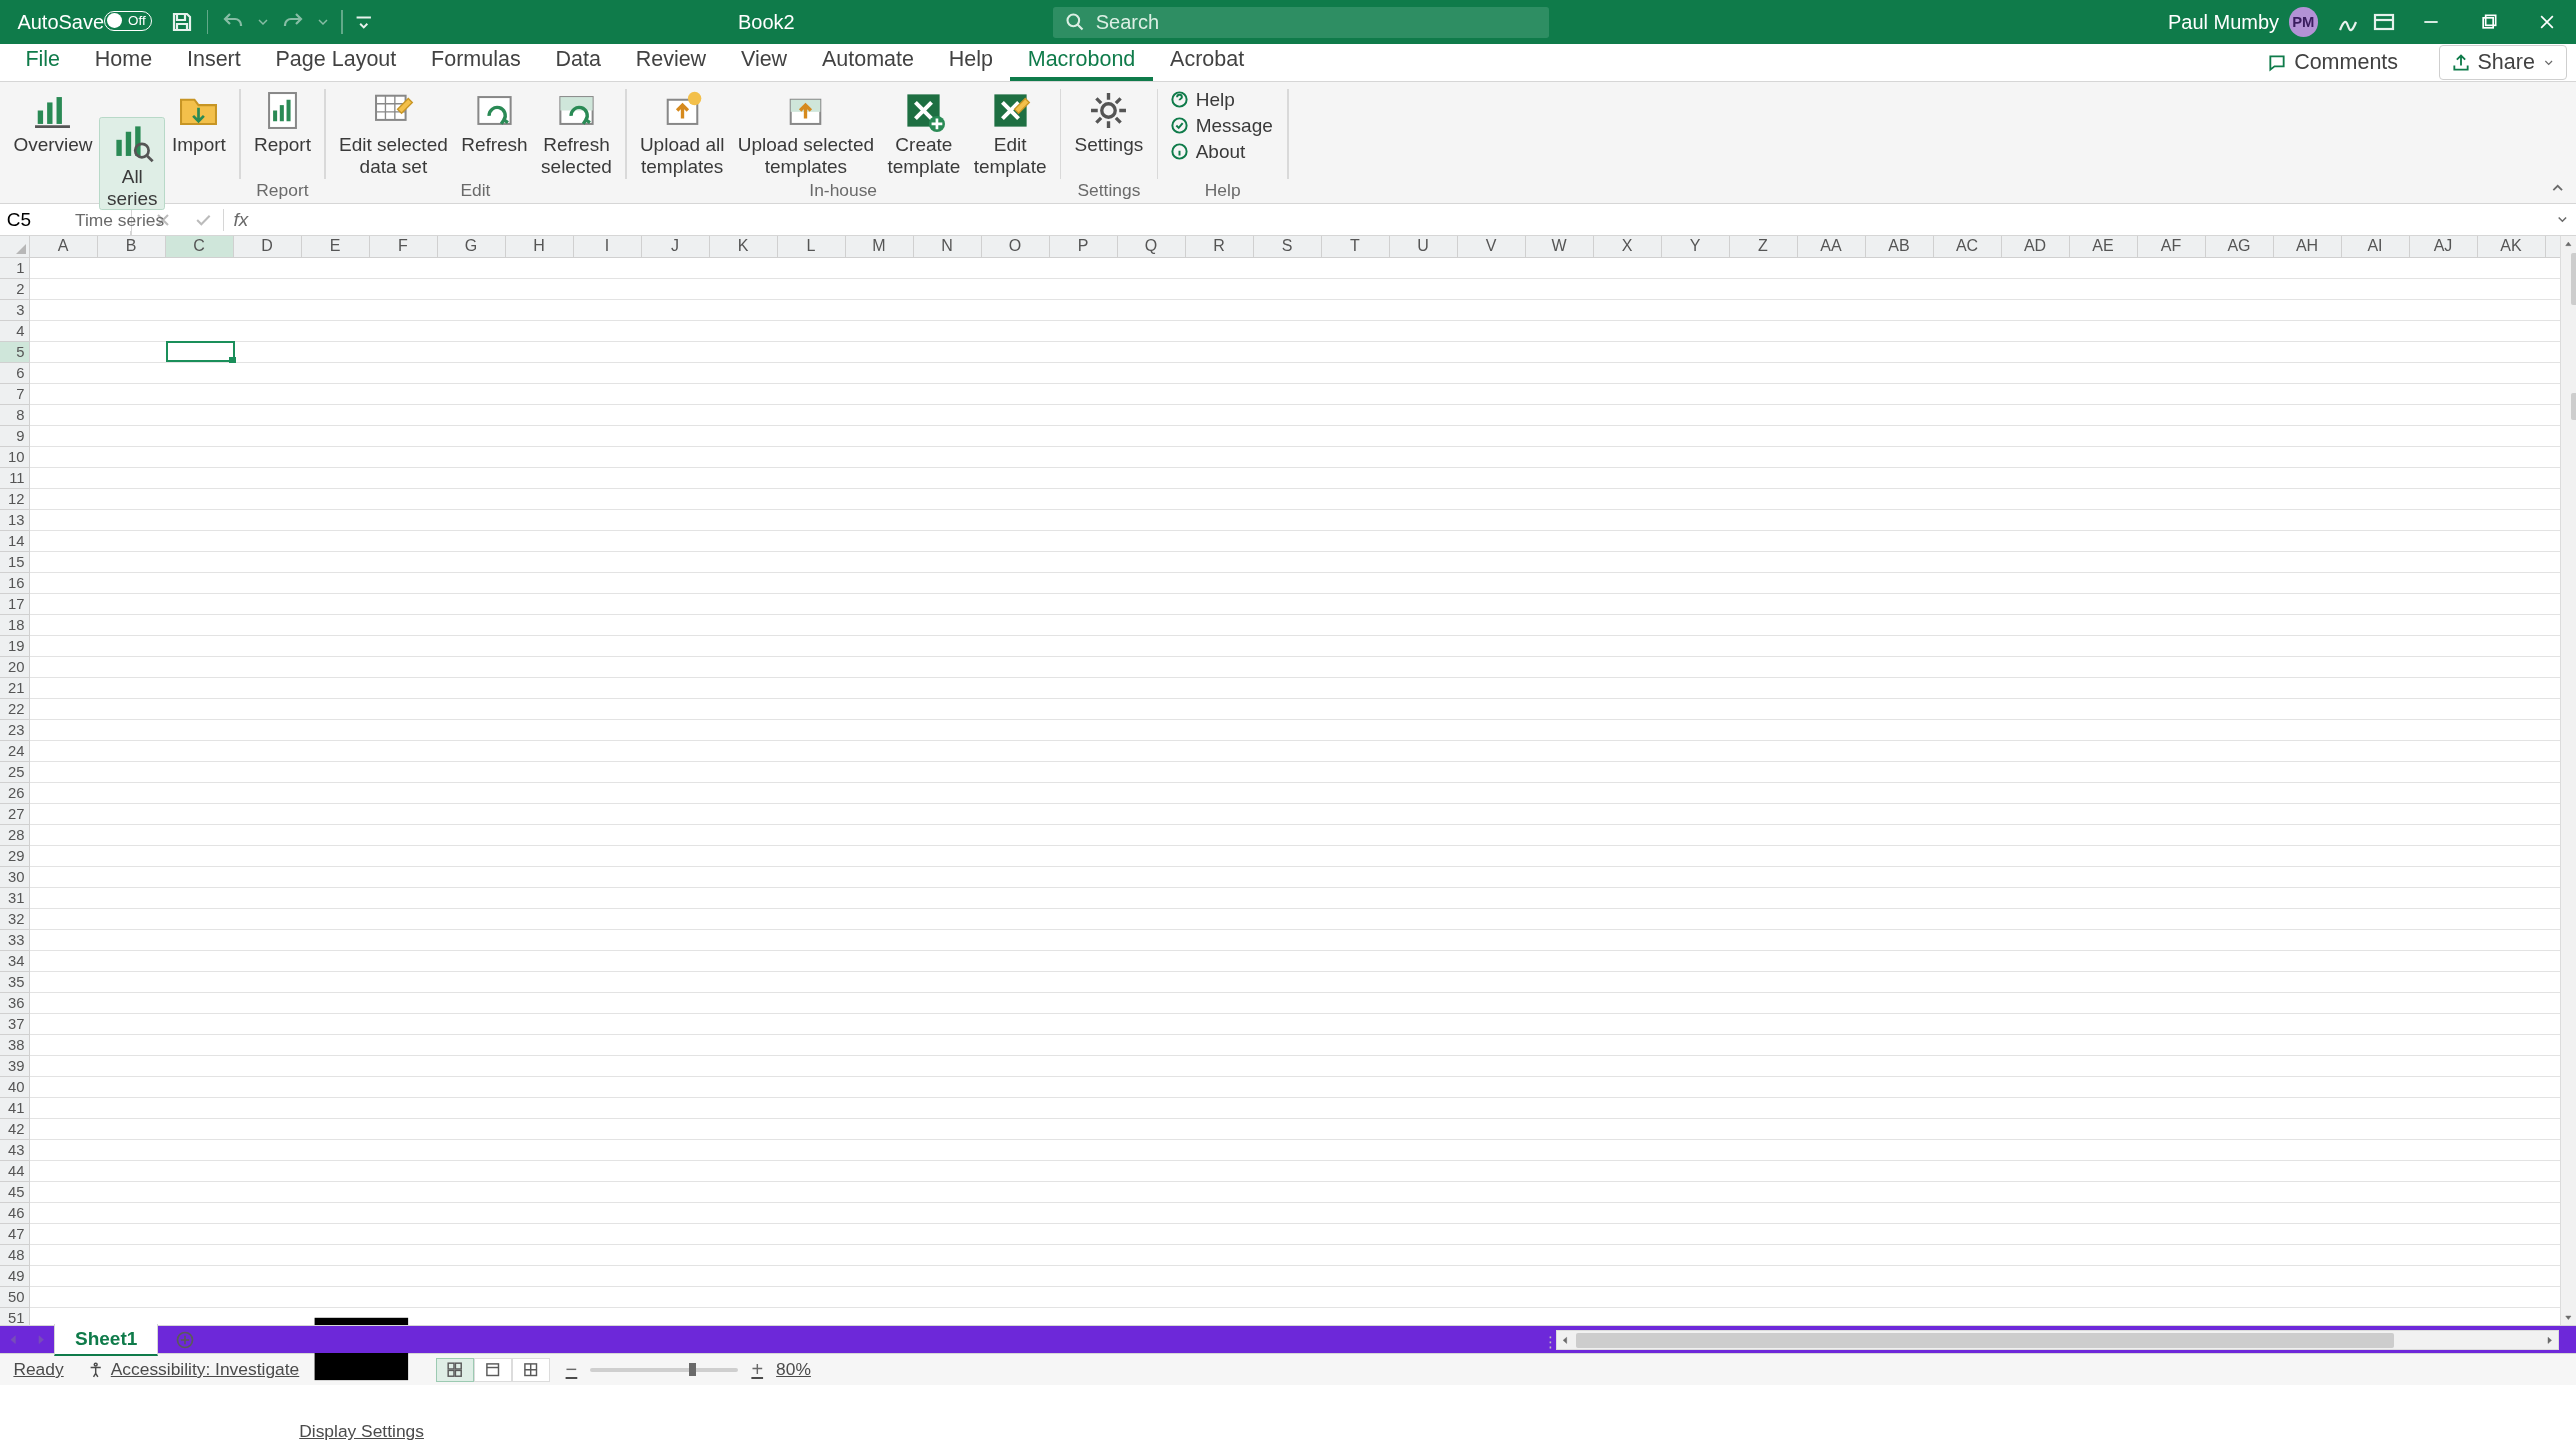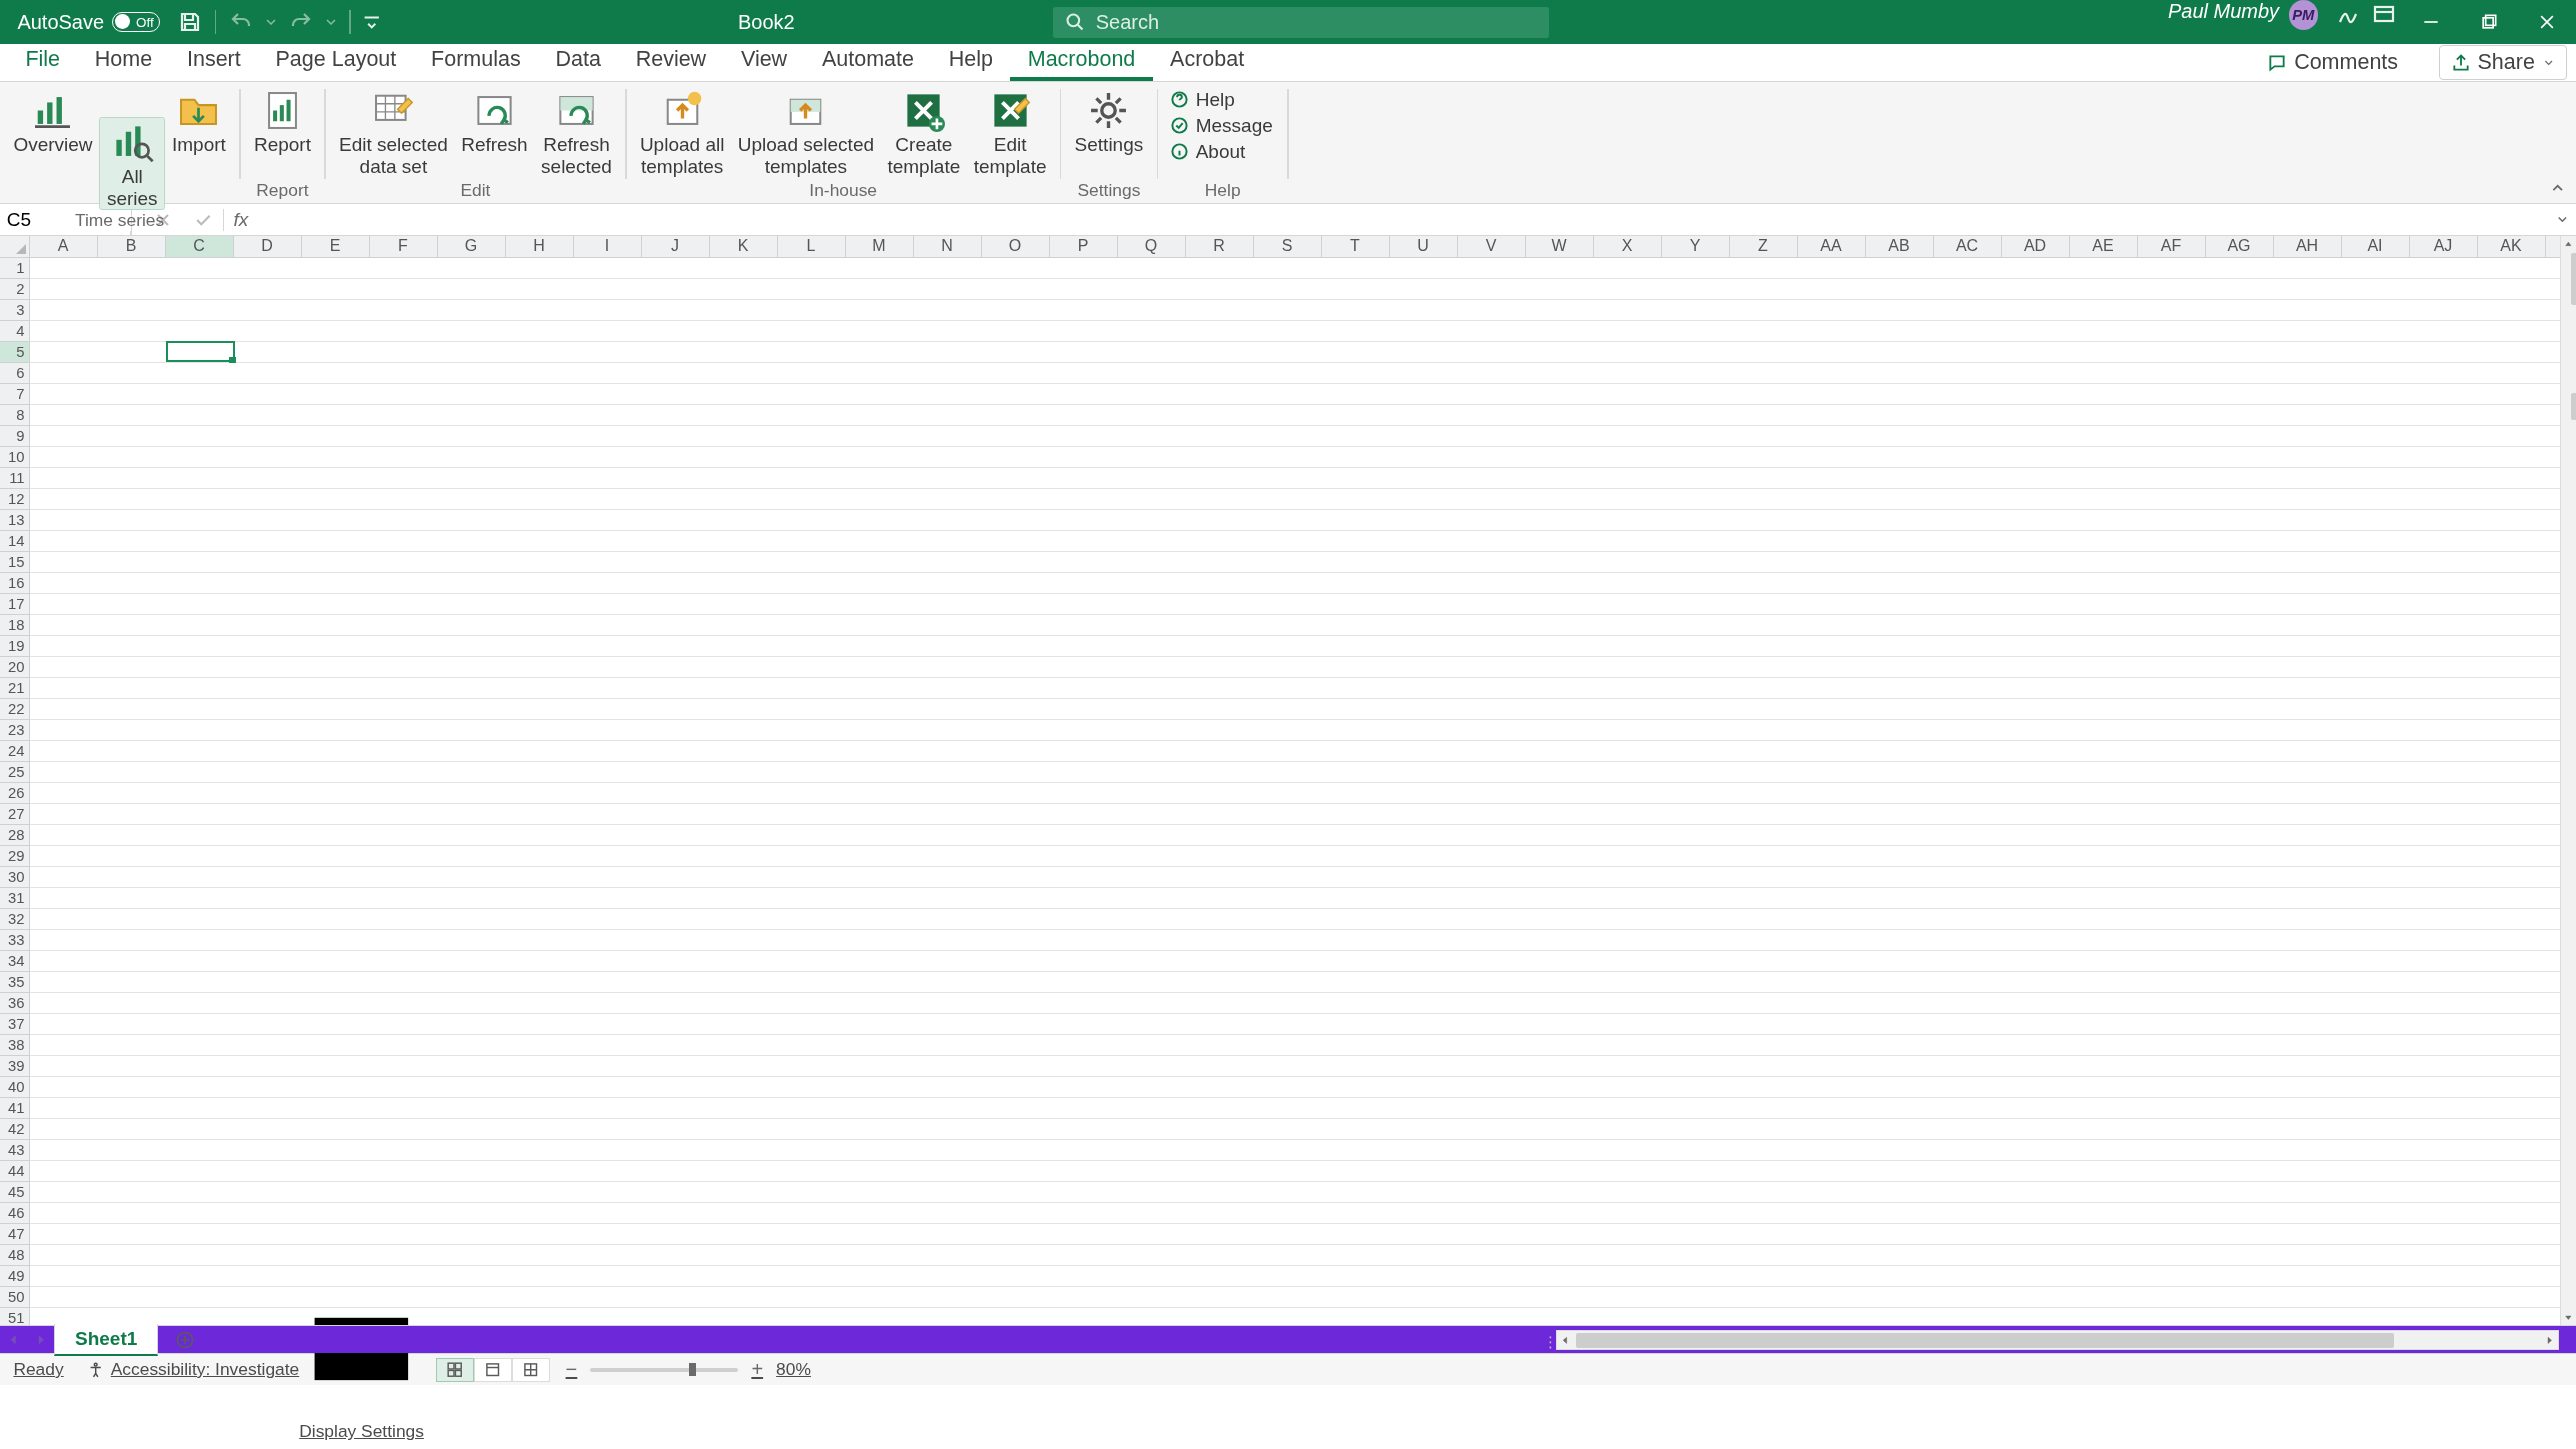--- a/index.html
+++ b/index.html
@@ -4,38 +4,38 @@
 <style>
 * { margin: 0; padding: 0; box-sizing: border-box; font-family: "Segoe UI", sans-serif; }
 html, body { width: 2576px; height: 1449px; overflow: hidden; background: #fff; }
 
 
 .titlebar {
   height: 44px; background: #0f7b4a; color: #fff;
   display: flex; align-items: center; font-size: 20px;
   position: relative;
 }
-.autosave { display: flex; align-items: center; gap: 8px; padding: 0 12px 0 17.4px; }
+.autosave { display: flex; align-items: flex-start; padding: 0 12px 0 17.4px; }
 .toggle {
   width: 48px; height: 20px; border: 1.3px solid #fff; border-radius: 10px;
   display: flex; align-items: center; padding: 1.3px; font-size: 13.4px; color:#fff;
   justify-content:flex-end; padding-right:5.4px; position:relative;
 }
 .toggle::before{ content:""; width:14.8px; height:14.8px; border-radius:50%; background:#fff; position:absolute; left:2px; top:1.3px;}
 .tb-icon { width:28px; height:28px; display:flex; align-items:center; justify-content:center; margin:0 4px; opacity:.9;}
 .tb-icon svg{ width:24px; height:24px; stroke:#fff; fill:none; stroke-width:2.2;}
 .tb-sep{ width:1.3px; height:24px; background:rgba(255,255,255,.35); margin:0 6.7px;}
 .doc-title{ position:absolute; left:50%; transform:translateX(-550px); font-size:20px;}
 .searchbox{
   position:absolute; left:1053px; width:496px; height:31px;
   background:#2e8e63; border-radius:2.7px; display:flex; align-items:center;
   padding:0 12px; gap:10.7px; color:#dcefe4; font-size:20px;
 }
 .searchbox svg{width:20px;height:20px;stroke:#dcefe4;fill:none;stroke-width:2.5;}
-.tb-right{ position:absolute; right:0; display:flex; height:100%;font-style:italic;}
+.tb-right{ position:absolute; right:0; display:flex; align-items:center; height:100%;}
 .username{font-size:20px; margin-right:9.4px;}
 .avatar{width:29.5px;height:29.5px;border-radius:50%;background:#b392d6;color:#3a1d5f;
   display:flex;align-items:center;justify-content:center;font-size:14.8px;font-weight:600;margin-right:12px;}
 .win-btn{width:58px;height:44px;display:flex;align-items:center;justify-content:center;}
 .win-btn svg{width:20px;height:20px;stroke:#fff;fill:none;stroke-width:2;}
 
 
 .tabs{ height:38px; background:#fff; border-bottom:0.7px solid #d6d6d6;
   display:flex; align-items:flex-end; padding-left:8px; position:relative;}
 .tab{ padding:8px 17.4px 9.4px; font-size:21.5px; color:#424242; cursor:default;}

